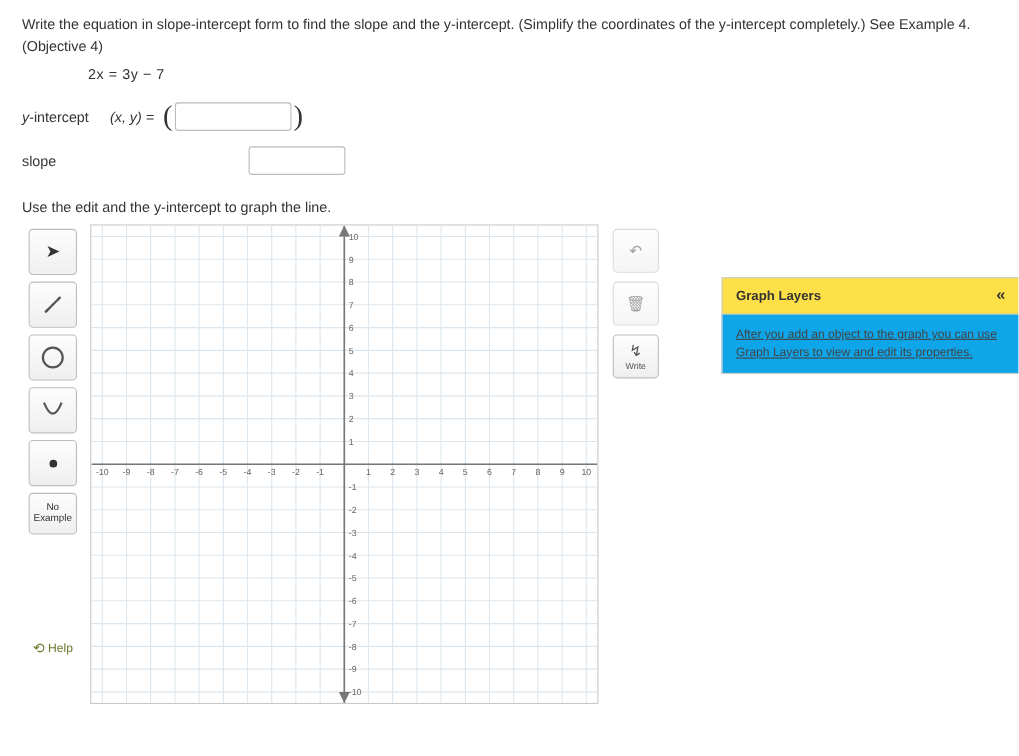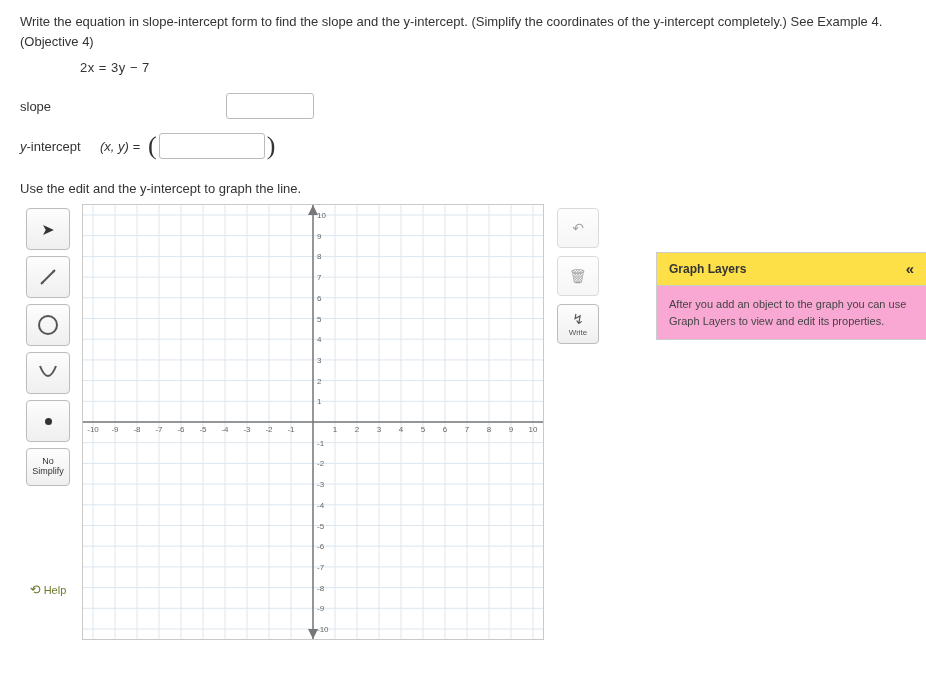--- a/index.html
+++ b/index.html
@@ -117,55 +117,56 @@
     font-size: 12px;
     display: flex;
     justify-content: space-between;
     align-items: center;
   }
   .collapse-icon { font-size: 15px; cursor: pointer; }
   .layers-body {
     border: 1px solid #ccc;
     border-right: none;
     border-top: none;
-    background: #f9a8d4;
+    background: #0ea5e9;
     padding: 10px 12px;
     font-size: 11px;
     line-height: 1.5;
     color: #444;
+    text-decoration: underline;
   }
 
   
   .ico-cursor { font-size: 16px; }
   .seg-line { display:block; width:20px; height:20px; }
   .ico-circle { width: 20px; height: 20px; border: 2px solid #555; border-radius: 50%; }
   .ico-point { width: 7px; height:7px; background:#333; border-radius: 50%; }
 
 </style>
 </head>
 <body>
 
 <div class="instructions">Write the equation in slope-intercept form to find the slope and the y-intercept. (Simplify the coordinates of the y-intercept completely.) See Example 4. (Objective 4)</div>
 <div class="given-eq">2x = 3y − 7</div>
 
 <div class="inputs">
-  <div class="input-row">
-    <span class="input-label">slope</span>
-    <span style="width:126px;"></span>
-    <input class="textbox small" style="">
-  </div>
   <div class="input-row">
     <span class="input-label">
       <span><i>y</i>-intercept</span>
     </span>
     <span class="prefix">(x, y) =</span>
     <span class="paren">(</span>
     <input class="textbox med" style="">
     <span class="paren">)</span>
   </div>
+  <div class="input-row">
+    <span class="input-label">slope</span>
+    <span style="width:126px;"></span>
+    <input class="textbox small" style="">
+  </div>
 </div>
 
 <div class="graph-instruction">Use the edit and the y-intercept to graph the line.</div>
 
 <div class="graph-area">
 
   <div class="tools-col">
     <div class="tool-btn">
         <span class="ico-cursor">➤</span>
       </div>
@@ -181,21 +182,21 @@
       </div>
     <div class="tool-btn">
       <svg width="22" height="22" viewBox="0 0 22 22">
           <path d="M3 4 Q11 24 19 4" stroke="#555" stroke-width="2" fill="none"></path>
         </svg>
     </div>
     <div class="tool-btn">
         <span class="ico-point"></span>
       </div>
     <div class="tool-btn text-btn" style="white-space:pre;">No
-Simplify</div>
+Example</div>
     <div class="help-link">Help</div>
   </div>
 
   <div class="graph-box">
     <svg id="grid-svg" width="460" height="434" viewBox="0 0 460 434">
       <g class="grid" id="grid-g">
           <line x1="10" y1="0" x2="10" y2="434" class="minor"></line>
           <line x1="32" y1="0" x2="32" y2="434" class="minor"></line>
           <line x1="54" y1="0" x2="54" y2="434" class="minor"></line>
           <line x1="76" y1="0" x2="76" y2="434" class="minor"></line>

